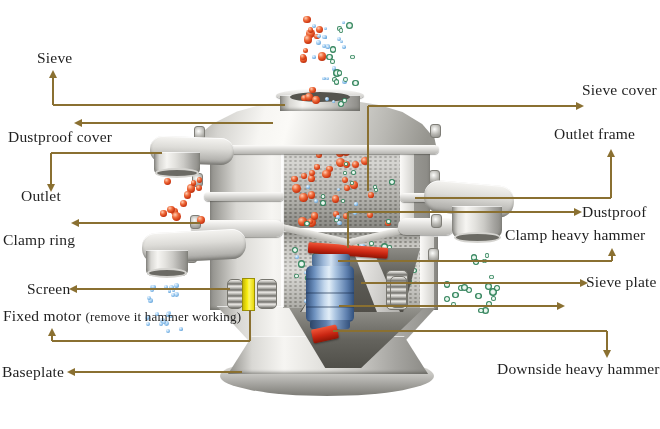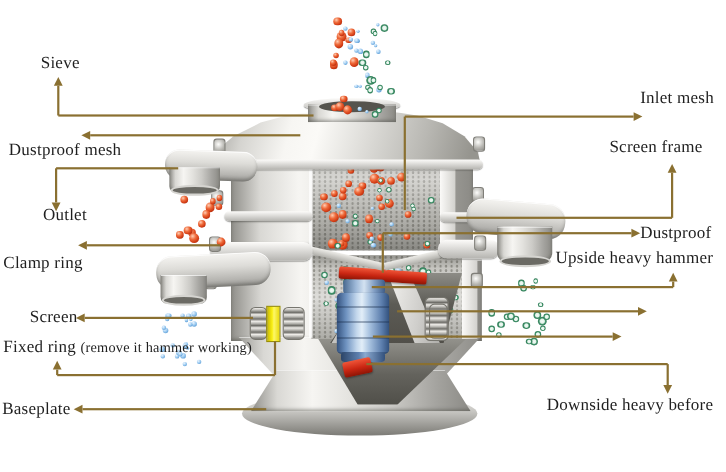--- a/index.html
+++ b/index.html
@@ -373,25 +373,26 @@
       <div class="leader" style="left: 611.2px; top: 256px; width: 1.6px; height: 5px;"></div>
       <div class="arr up" style="left: 608px; top: 248px;"></div>
       <div class="leader" style="left: 361px; top: 282.2px; width: 219px; height: 1.6px;"></div>
       <div class="arr right" style="left: 580px; top: 279px;"></div>
       <div class="leader" style="left: 339px; top: 305.2px; width: 218px; height: 1.6px;"></div>
       <div class="arr right" style="left: 557px; top: 302px;"></div>
       <div class="leader" style="left: 333px; top: 330.2px; width: 274px; height: 1.6px;"></div>
       <div class="leader" style="left: 606.2px; top: 331px; width: 1.6px; height: 19px;"></div>
       <div class="arr down" style="left: 603px; top: 350px;"></div>
       <div class="lbl" style="left: 37px; top: 49px;"><span>Sieve</span></div>
-      <div class="lbl" style="left: 8px; top: 128px;"><span>Dustproof mesh</span></div>
-      <div class="lbl" style="left: 39px; top: 187px;"><span>Outlet</span></div>
+      <div class="lbl" style="left: 8px; top: 128px;"><span>Dustproof cover</span></div>
+      <div class="lbl" style="left: 21px; top: 187px;"><span>Outlet</span></div>
       <div class="lbl" style="left: 3px; top: 231px;"><span>Clamp ring</span></div>
       <div class="lbl" style="left: 27px; top: 280px;"><span>Screen</span></div>
-      <div class="lbl" style="left: 3px; top: 307px;"><span>Fixed ring</span> <span class="note">(remove it hammer working)</span></div>
+      <div class="lbl" style="left: 3px; top: 307px;"><span>Fixed motor</span> <span class="note">(remove it hammer working)</span></div>
       <div class="lbl" style="left: 2px; top: 363px;"><span>Baseplate</span></div>
-      <div class="lbl" style="left: 582px; top: 81px;"><span>Inlet mesh</span></div>
-      <div class="lbl" style="left: 554px; top: 125px;"><span>Screen frame</span></div>
+      <div class="lbl" style="left: 582px; top: 81px;"><span>Sieve cover</span></div>
+      <div class="lbl" style="left: 554px; top: 125px;"><span>Outlet frame</span></div>
       <div class="lbl" style="left: 582px; top: 203px;"><span>Dustproof</span></div>
-      <div class="lbl" style="left: 505px; top: 226px;"><span>Upside heavy hammer</span></div>
-      <div class="lbl" style="left: 497px; top: 360px;"><span>Downside heavy before</span></div>
+      <div class="lbl" style="left: 505px; top: 226px;"><span>Clamp heavy hammer</span></div>
+      <div class="lbl" style="left: 586px; top: 273px;"><span>Sieve plate</span></div>
+      <div class="lbl" style="left: 497px; top: 360px;"><span>Downside heavy hammer</span></div>
     </div>
 </div>
 
 </body></html>

